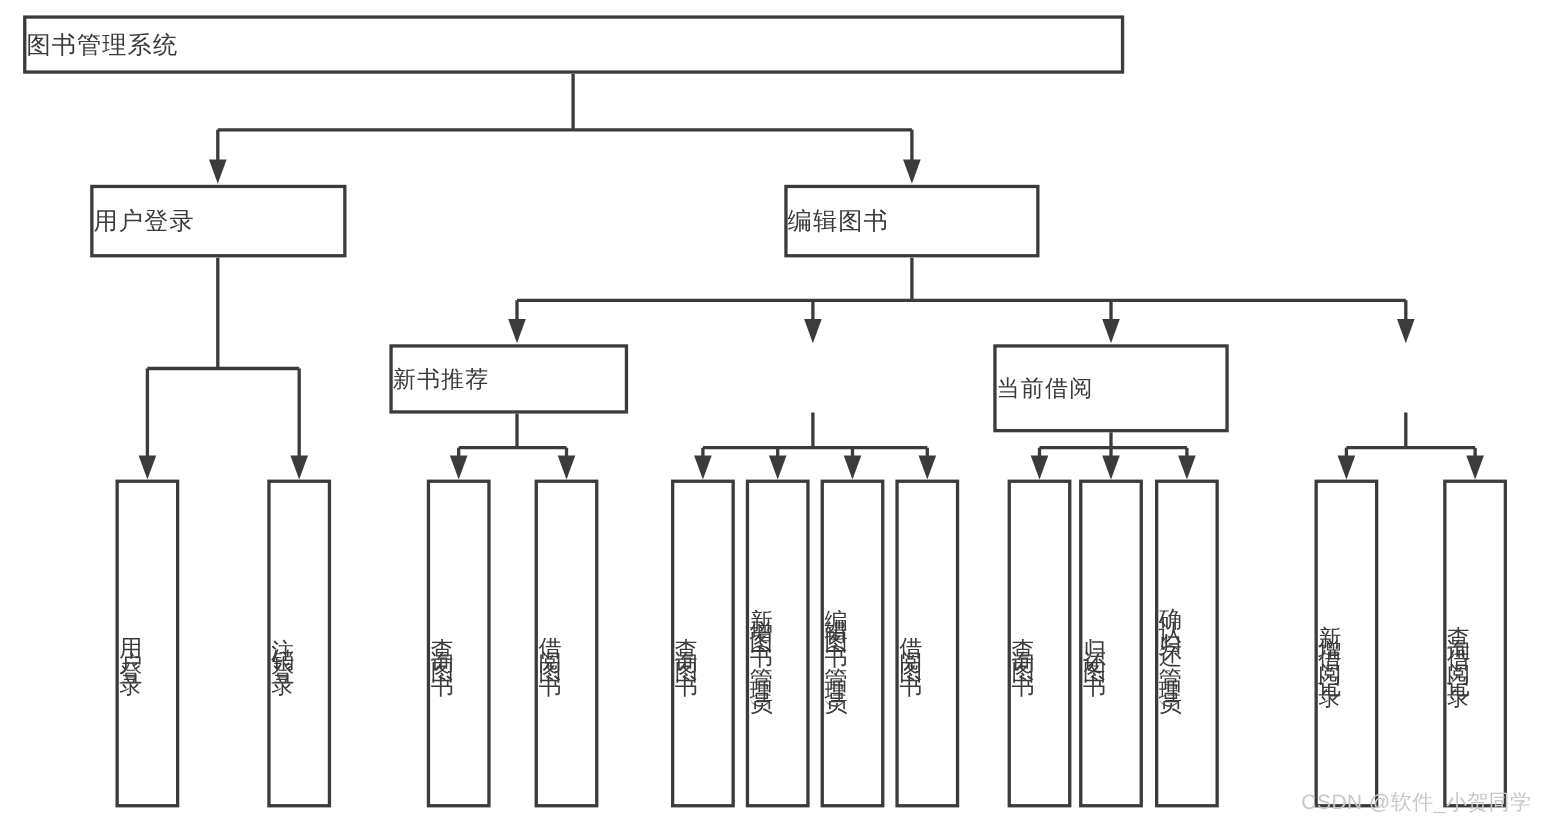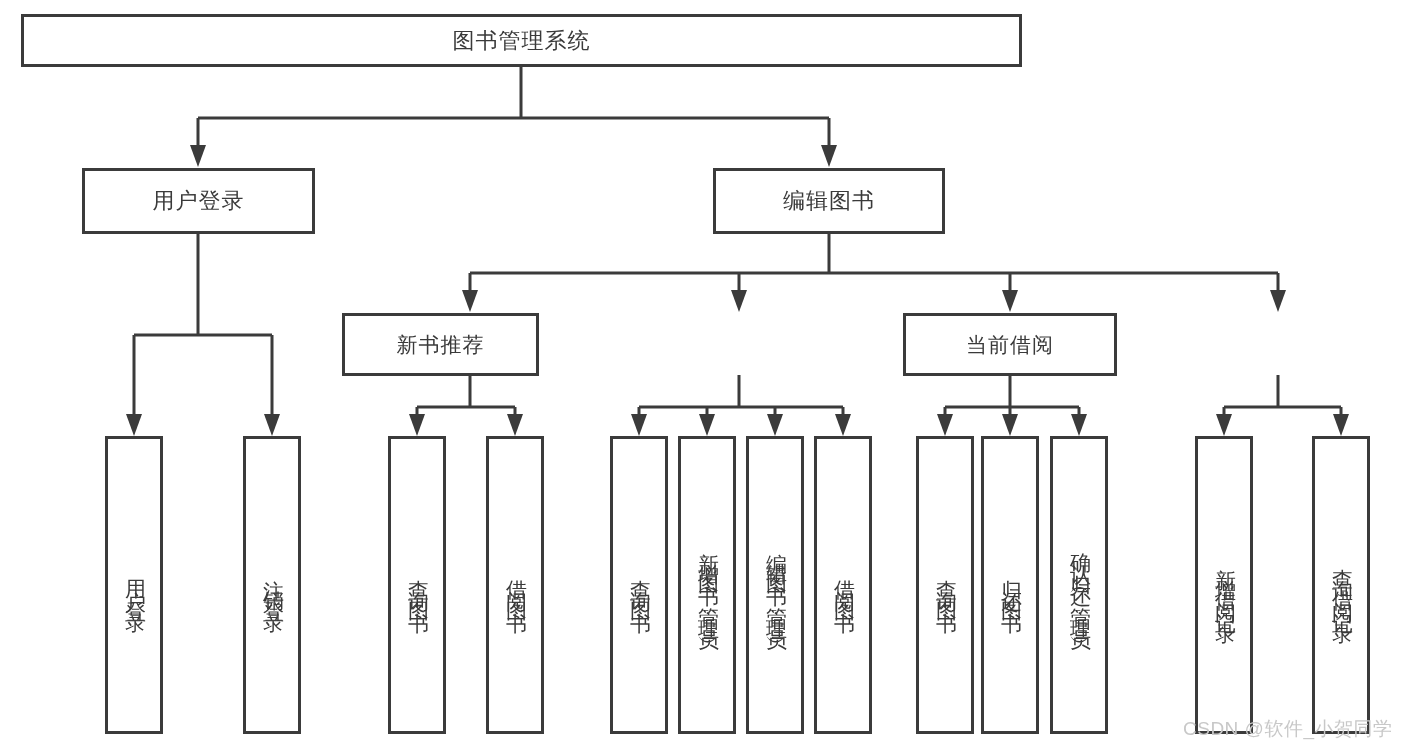--- a/index.html
+++ b/index.html
@@ -33,24 +33,23 @@
   .connector polygon{
     fill:var(--line);
     stroke:none;
   }
   .node{
     position:absolute;
     background:var(--bg);
     border:3px solid var(--line);
     display:flex;
     align-items:center;
-    justify-content:center;
+    justify-content:flex-start;
     color:var(--text);
     z-index:1;
-    font-family:Liberation Mono, monospace;
   }
   .hlabel{
     font-size:21px;
     letter-spacing:1px;
     white-space:nowrap;
   }
   .leaf span{
     writing-mode:vertical-rl;
     text-orientation:mixed;
     font-size:21px;
@@ -100,24 +99,24 @@
     <span class="hlabel" style="font-size:22px;">图书管理系统</span>
   </div>
 
   <div class="node" style="left:82px;top:168px;width:233px;height:66px;">
     <span class="hlabel" style="font-size:22px;">用户登录</span>
   </div>
   <div class="node" style="left:713px;top:168px;width:232px;height:66px;">
     <span class="hlabel" style="font-size:22px;">编辑图书</span>
   </div>
 
-  <div class="node" style="left:342px;top:313px;width:197px;height:63px;">
+  <div class="node" style="left:354px;top:313px;width:217px;height:63px;">
     <span class="hlabel">新书推荐</span>
   </div>
-  <div class="node" style="left:903px;top:313px;width:214px;height:63px;">
+  <div class="node" style="left:903px;top:313px;width:214px;height:80px;">
     <span class="hlabel">当前借阅</span>
   </div>
 
   <div class="node leaf" style="left:105px;top:436px;width:58px;height:298px;">
     <span>用户登录</span>
   </div>
   <div class="node leaf" style="left:243px;top:436px;width:58px;height:298px;">
     <span>注销登录</span>
   </div>
   <div class="node leaf" style="left:388px;top:436px;width:58px;height:298px;">

